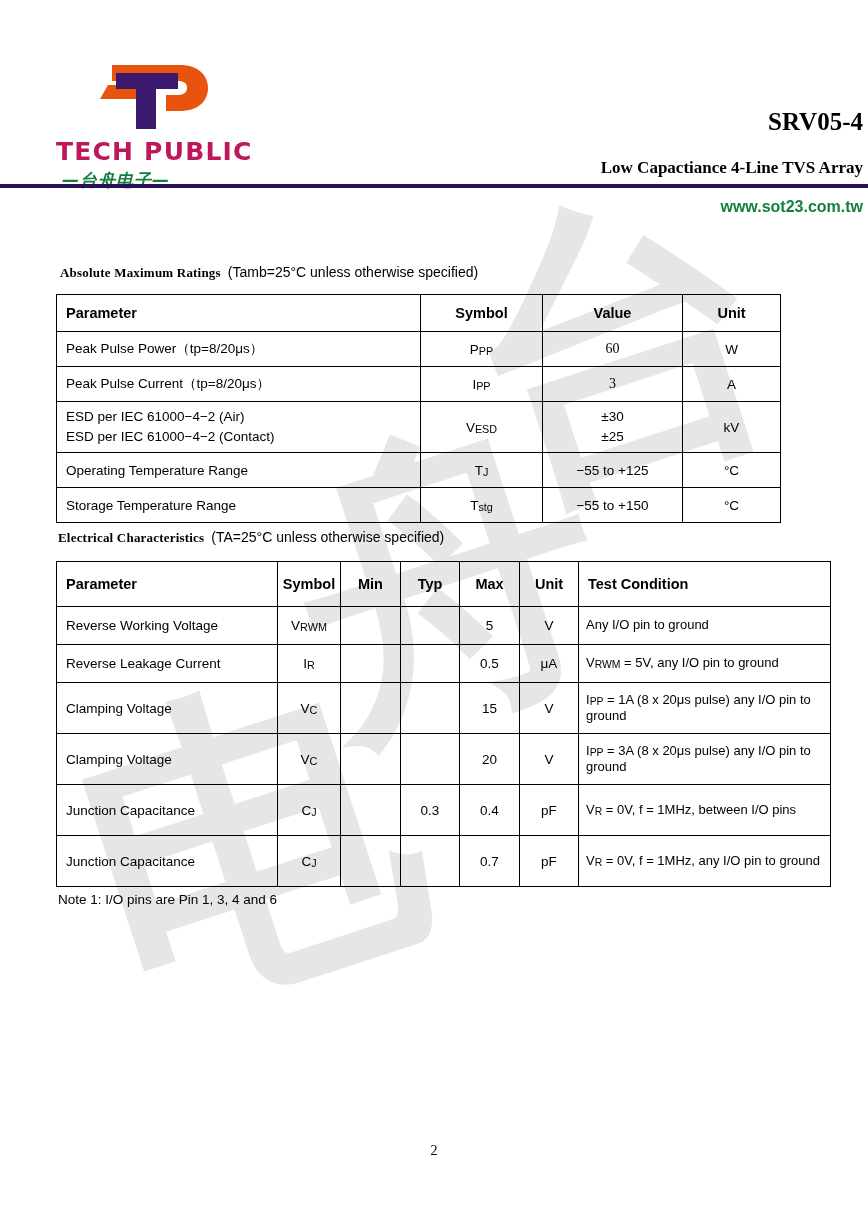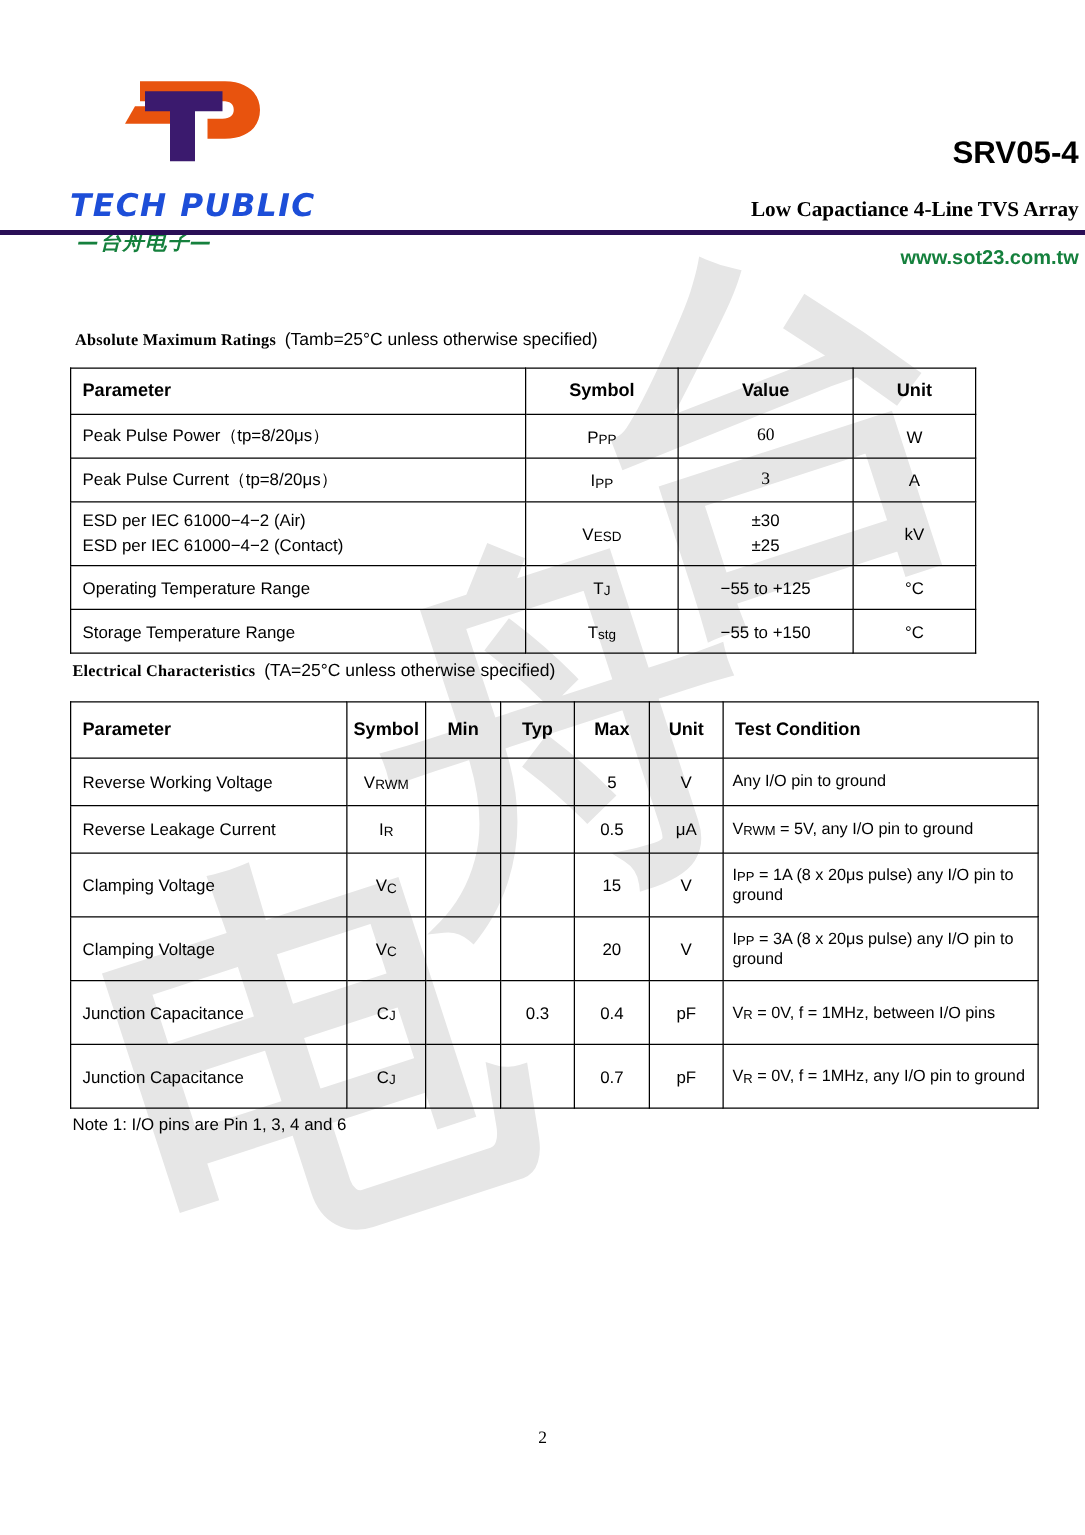--- a/index.html
+++ b/index.html
@@ -29,34 +29,34 @@
   .wm3{left:90px;top:680px;font-size:320px;transform:rotate(-18deg);}
 
   
   .header{position:absolute;left:0;top:0;width:868px;height:200px;z-index:3;}
 
   .logo-block{position:absolute;left:56px;top:55px;width:230px;}
   .logo-mark{position:relative;width:122px;height:78px;margin-left:38px;}
   .logo-mark svg{display:block;}
   .logo-name{
     font-family:"DejaVu Sans", sans-serif;
-    font-style:italic;font-weight:700;font-size:25px;
-    letter-spacing:1.2px;color:#1d4ed8;
-    margin-top:17px;margin-left:0px;white-space:nowrap;
+    font-weight:700;font-size:25px;
+    letter-spacing:1.2px;color:#be185d;
+    margin-top:4px;margin-left:0px;white-space:nowrap;
   }
   .logo-cn{
     margin-top:3px;margin-left:6px;white-space:nowrap;
     font-family:"DejaVu Sans", sans-serif;
     font-weight:700;font-style:italic;font-size:17px;color:#15803d;
     letter-spacing:1px;
   }
 
   .part-no{
     position:absolute;right:5px;top:108px;
-    font-family:Liberation Sans, sans-serif;
+    font-family:Liberation Serif, serif;
     font-weight:700;font-size:25px;letter-spacing:0px;
   }
   .subtitle{
     position:absolute;right:5px;top:158px;
     font-family:Liberation Serif, serif;
     font-weight:700;font-size:17px;
   }
   .rule{
     position:absolute;left:0;top:184px;width:868px;height:4px;background:#2a0f56;
   }

